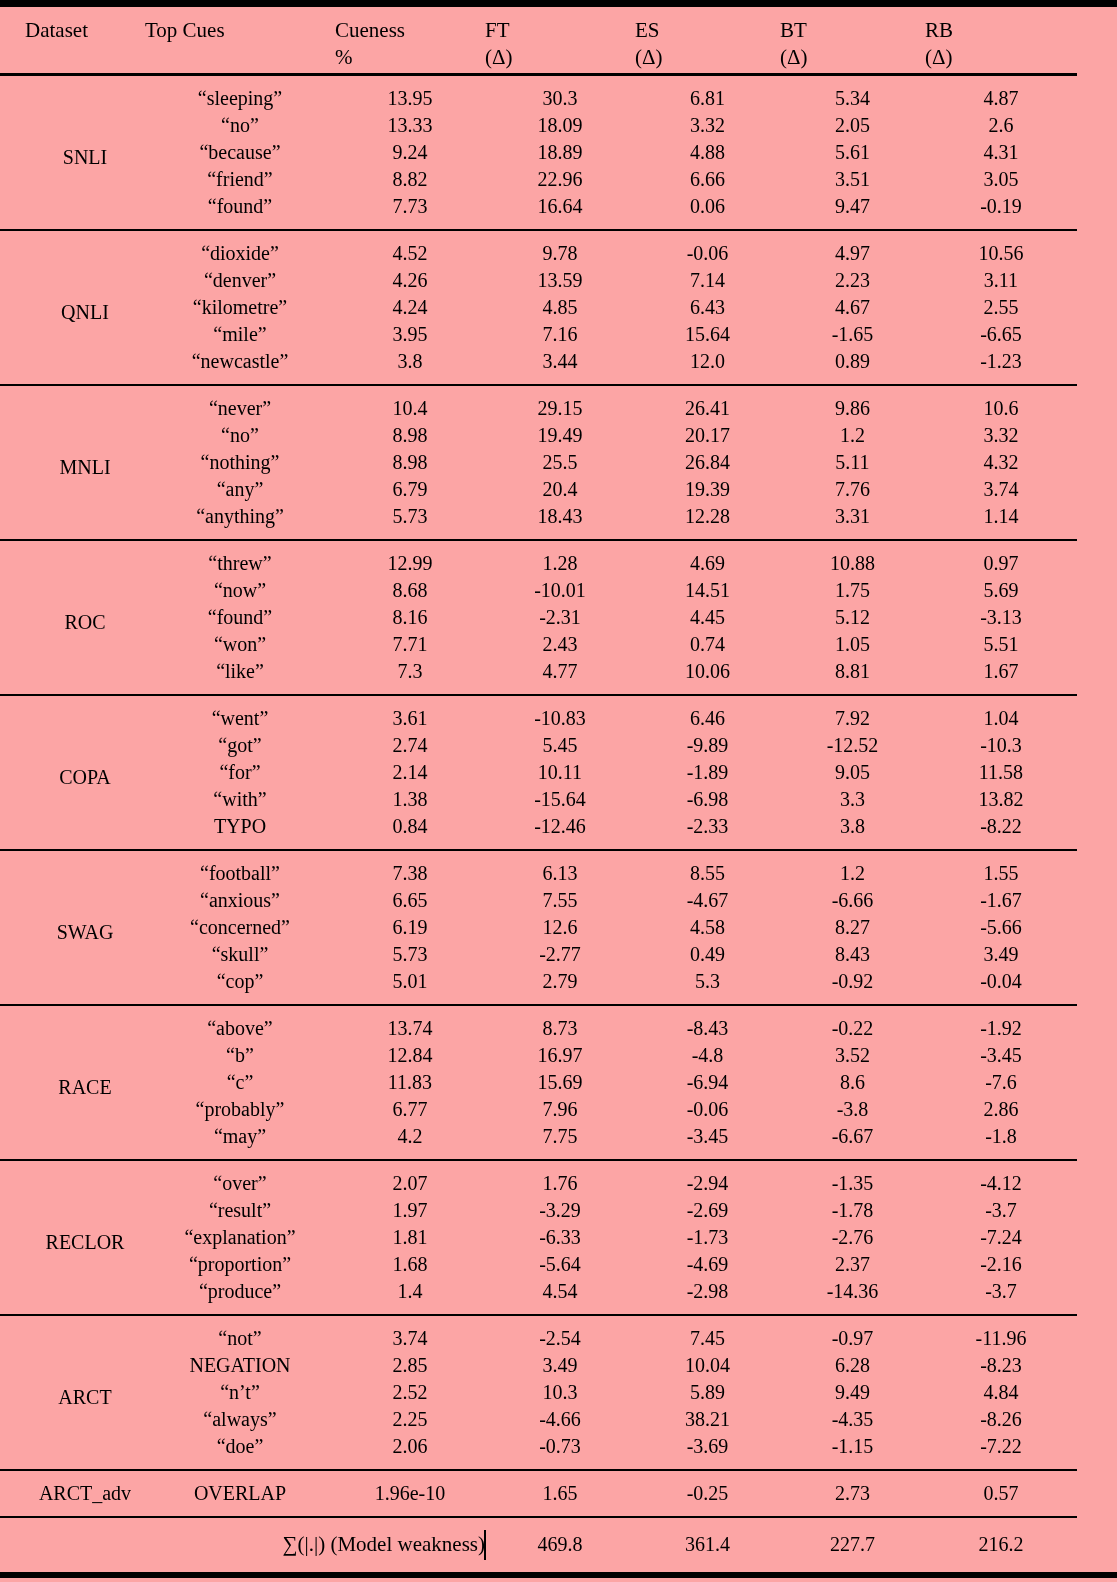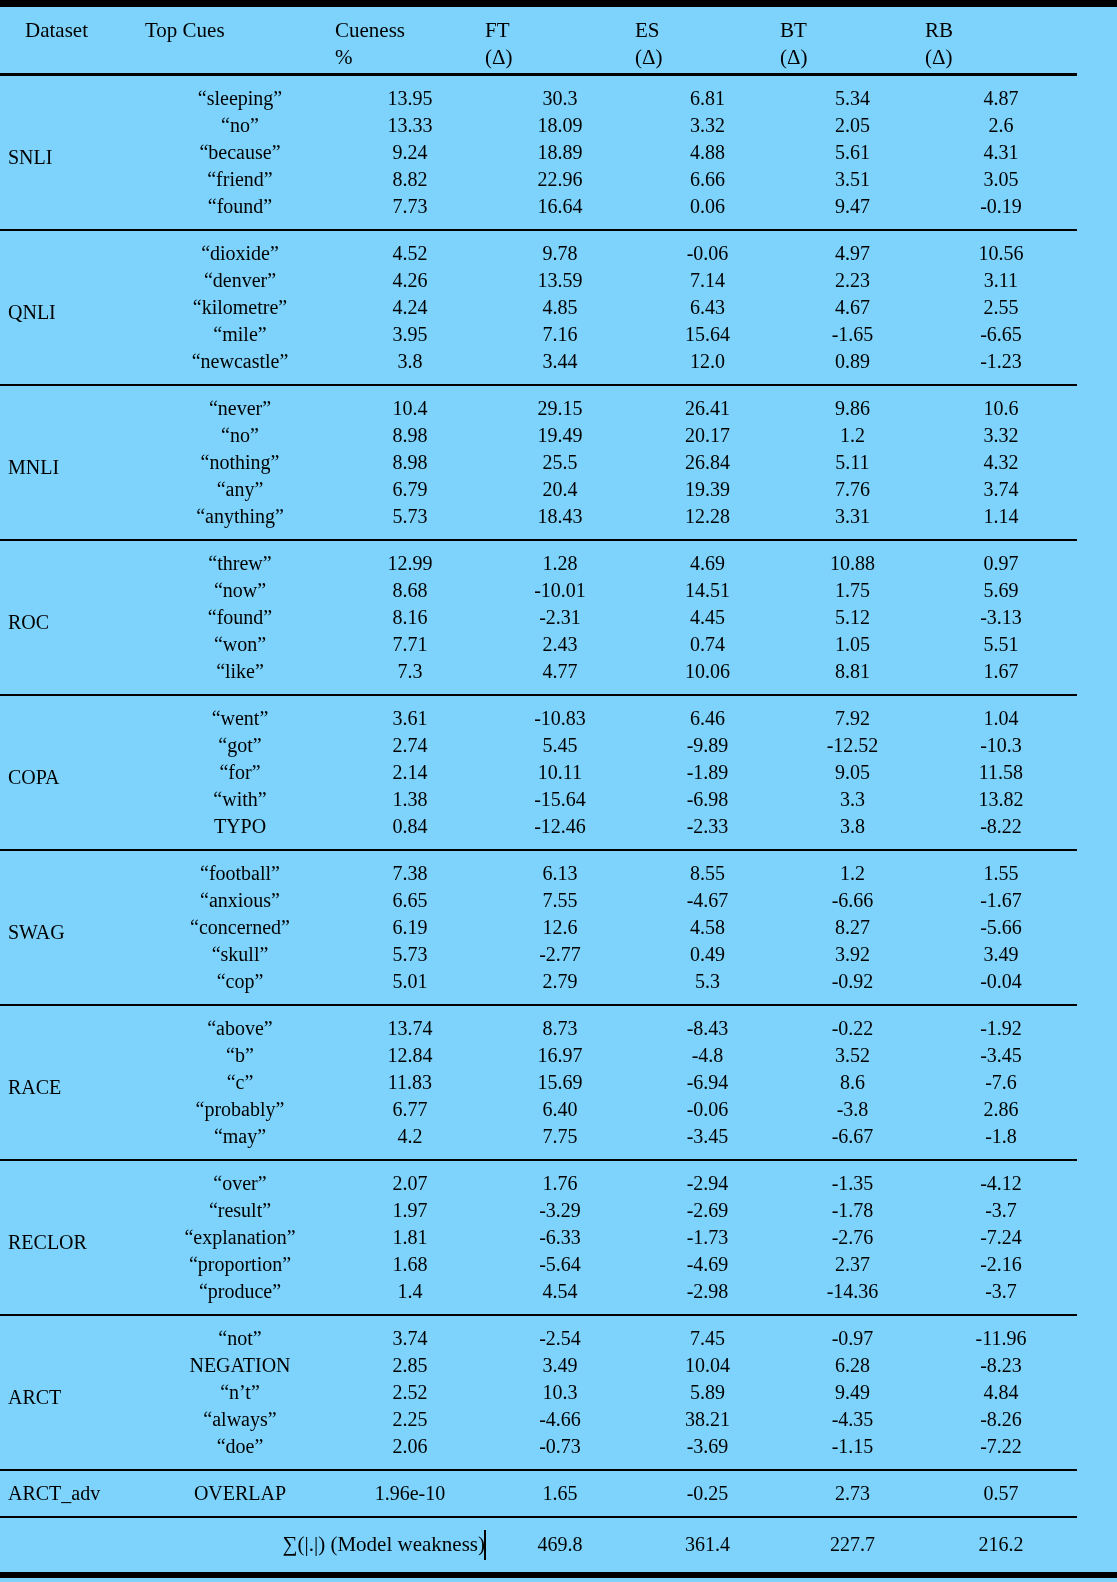--- a/index.html
+++ b/index.html
@@ -1,17 +1,17 @@
 <!DOCTYPE html>
 <html><head>
 <meta charset="utf-8">
 <style>
   html,body{margin:0;padding:0;background:#ffffff;}
   .page{
-    width:1117px;height:1582px;background:#7dd3fc;box-sizing:border-box;
+    width:1117px;height:1582px;background:#fca5a5;box-sizing:border-box;
     overflow:hidden;color:#000;
     font-family:"Liberation Serif","DejaVu Serif",serif;
   }
   .rule-top{height:7px;background:#000;}
   .rule-bottom{height:6px;background:#000;margin-top:0px;}
   .tablewrap{padding-right:40px;}
   table{
     border-collapse:collapse;width:1077px;table-layout:fixed;
     font-size:20px;color:#000;
   }
@@ -25,21 +25,21 @@
   thead{border-bottom:3px solid #000;}
   .h1{line-height:28px;height:28px;}
   .h2{line-height:26px;height:26px;}
   tbody{border-top:2.5px solid #000;}
   td{
     text-align:center;vertical-align:middle;
     padding:0;line-height:27px;height:27px;
   }
   tr.first td{padding-top:9px;}
   tr.last td{padding-bottom:9px;}
-  td.ds{text-align:left;padding-left:8px;}
+  td.ds{text-align:center;padding-left:25px;}
   tbody.footer td{padding:13px 0 14px 0;}
   td.sum-label{position:relative;text-align:right;font-size:21px;}
   .sum-bar{
     position:absolute;right:-1px;top:12px;bottom:12px;width:2px;background:#000;
   }
 </style>
 </head>
 <body>
 
 <div class="page">
@@ -326,21 +326,21 @@
             <td>12.6</td>
             <td>4.58</td>
             <td>8.27</td>
             <td>-5.66</td>
           </tr>
           <tr>
             <td>“skull”</td>
             <td>5.73</td>
             <td>-2.77</td>
             <td>0.49</td>
-            <td>3.92</td>
+            <td>8.43</td>
             <td>3.49</td>
           </tr>
           <tr class="last">
             <td>“cop”</td>
             <td>5.01</td>
             <td>2.79</td>
             <td>5.3</td>
             <td>-0.92</td>
             <td>-0.04</td>
           </tr>
@@ -367,21 +367,21 @@
             <td>“c”</td>
             <td>11.83</td>
             <td>15.69</td>
             <td>-6.94</td>
             <td>8.6</td>
             <td>-7.6</td>
           </tr>
           <tr>
             <td>“probably”</td>
             <td>6.77</td>
-            <td>6.40</td>
+            <td>7.96</td>
             <td>-0.06</td>
             <td>-3.8</td>
             <td>2.86</td>
           </tr>
           <tr class="last">
             <td>“may”</td>
             <td>4.2</td>
             <td>7.75</td>
             <td>-3.45</td>
             <td>-6.67</td>

